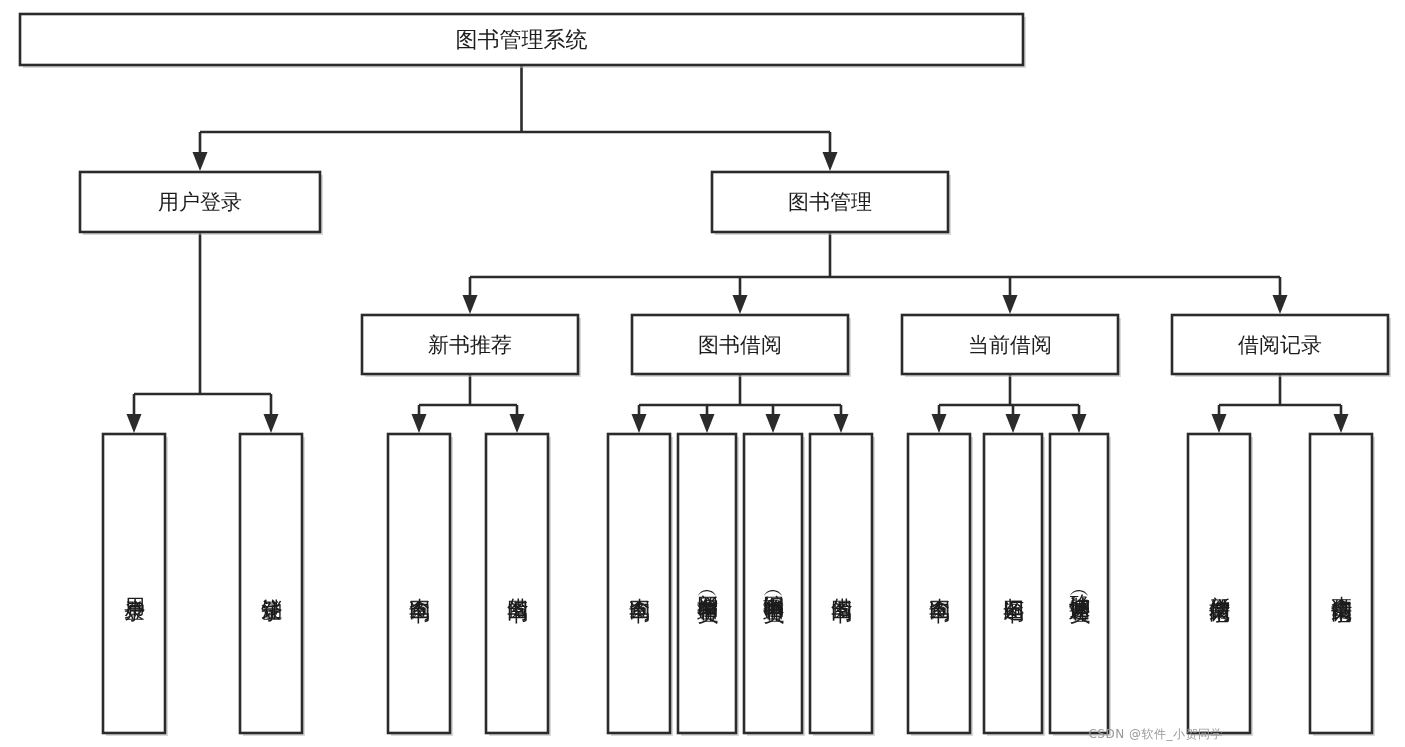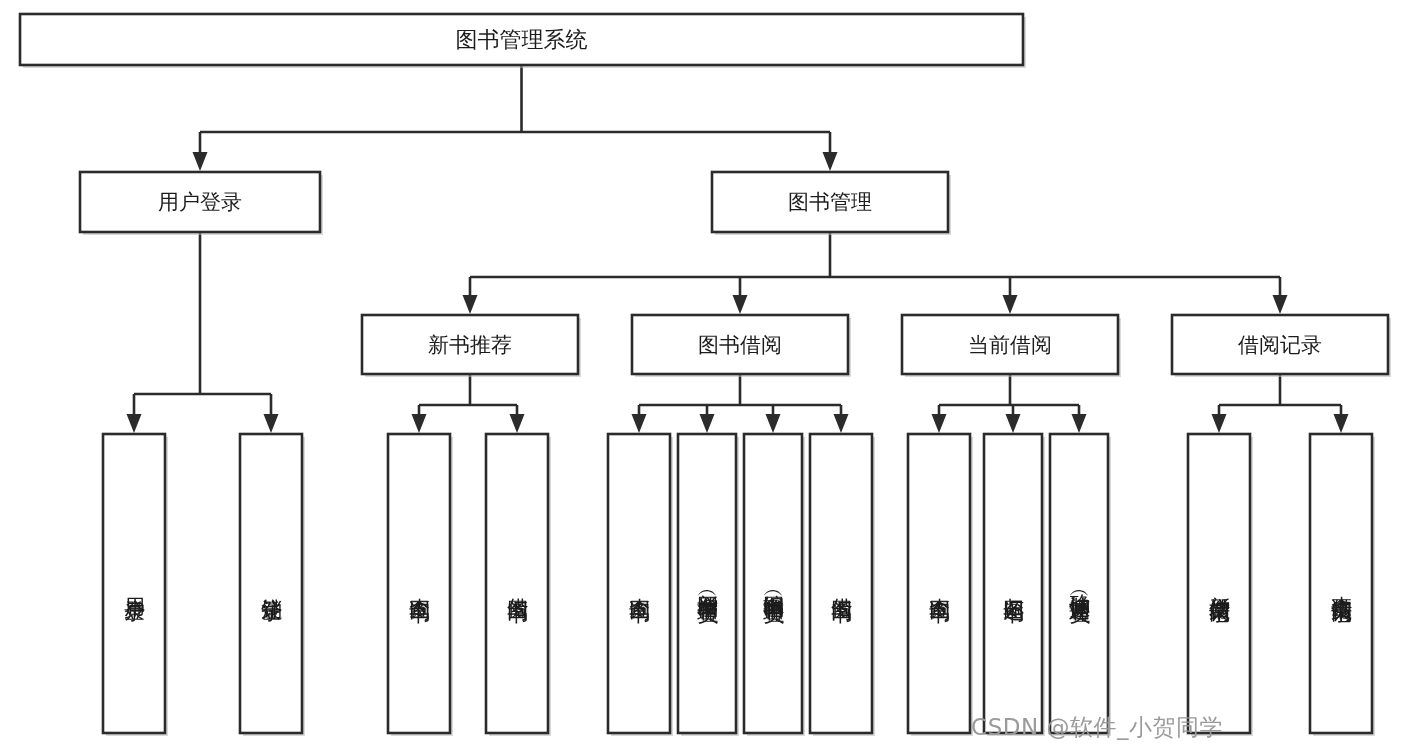--- a/index.html
+++ b/index.html
@@ -78,21 +78,21 @@
     color: #1c1c1c;
     letter-spacing: 1.5px;
     text-align: center;
     white-space: nowrap;
   }
   #watermark {
     position: absolute;
     right: 8px;
     bottom: 4px;
     font-family: "DejaVu Sans", "Liberation Sans", sans-serif;
-    font-size: 23px;
+    font-size: 12px;
     color: #9a9a9a;
     letter-spacing: 0.5px;
     user-select: none;
     margin-left: 8px;
   }
 </style>
 </head>
 <body>
 
 <div id="diagram-root">

